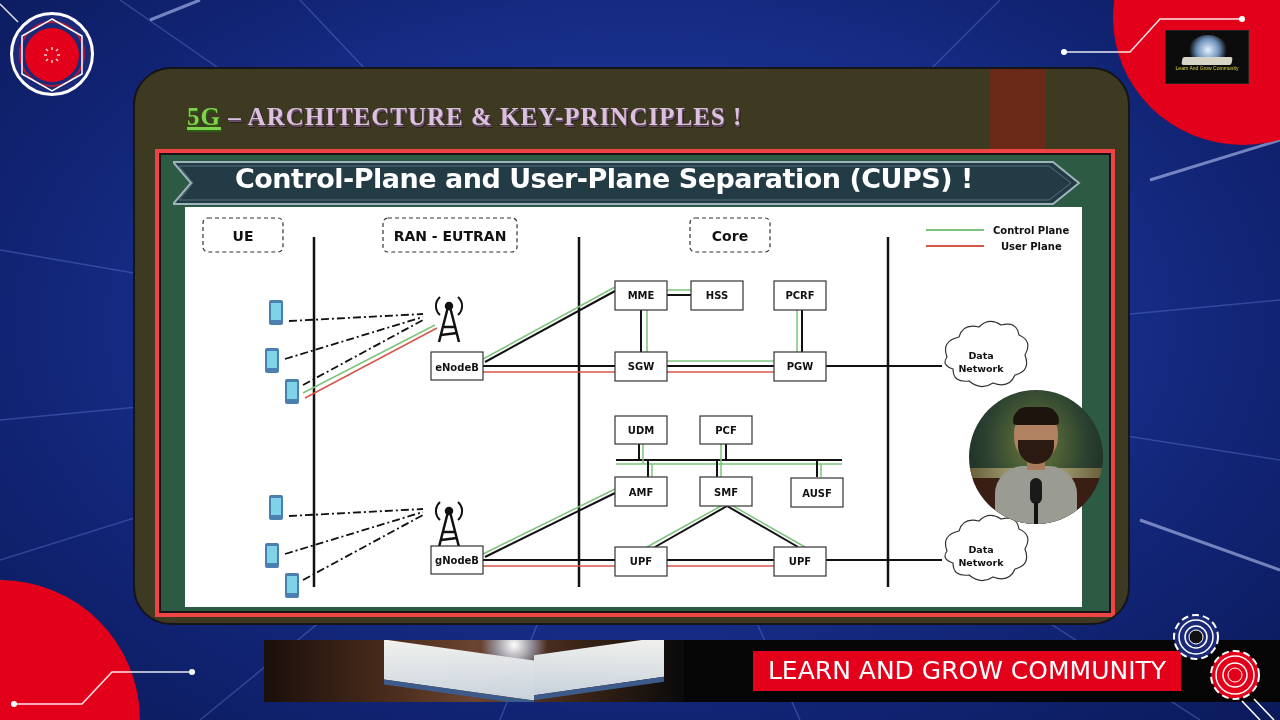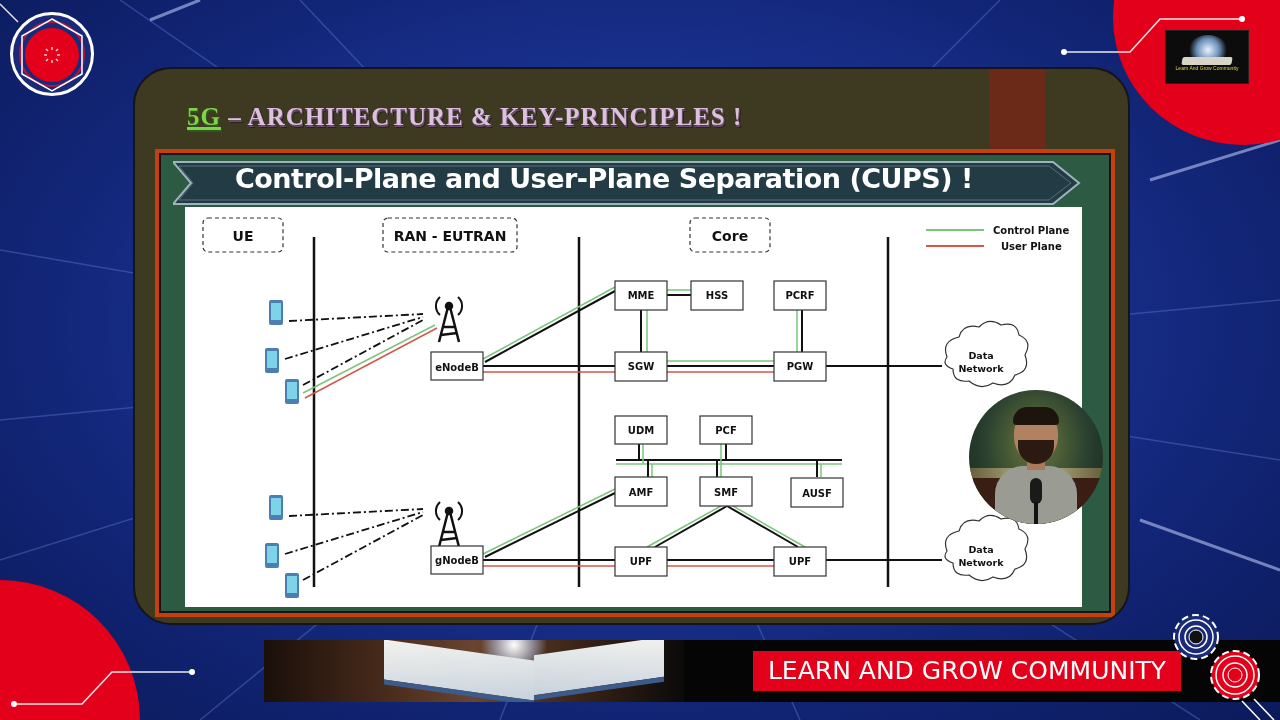--- a/index.html
+++ b/index.html
@@ -30,21 +30,21 @@
   .panel .redband { position:absolute; left:855px; top:0; width:56px; height:85px; background:#6a2a17; }
   .title {
     position:absolute; left:52px; top:22px; white-space:nowrap;
     font-family:Liberation Serif, serif; font-weight:bold; font-size:25px; letter-spacing:1px;
     color:#dcc0e0; text-shadow:1px 2px 0 #6b4e6e, 2px 3px 0 #2a2418;margin-top:12px;
   }
   .title .g5 { color:#7fd34a; text-decoration:underline; text-decoration-color:#7fd34a; text-decoration-thickness:3px; text-shadow:1px 2px 0 #2e5a1a; }
 
   .board {
     position:absolute; left:20px; top:80px; width:960px; height:468px;
-    background:#c2410c; box-sizing:border-box; padding:4px;
+    background:#ef4444; box-sizing:border-box; padding:4px;
   }
   .board-inner { position:absolute; left:4px; top:4px; right:4px; bottom:4px; background:#2c5a42; border:2px solid #1a1218; box-sizing:border-box; }
 
   .banner { position:absolute; left:12px; top:6px; width:908px; height:44px; }
   .banner-text {
     position:absolute; left:74px; top:8px; color:#fff; font-size:27px; font-weight:bold;
     font-family:"DejaVu Sans", sans-serif; letter-spacing:-0.5px; white-space:nowrap;
   }
 
   .diagram { position:absolute; left:24px; top:52px; width:897px; height:400px; background:#fff;font-weight:bold; }

